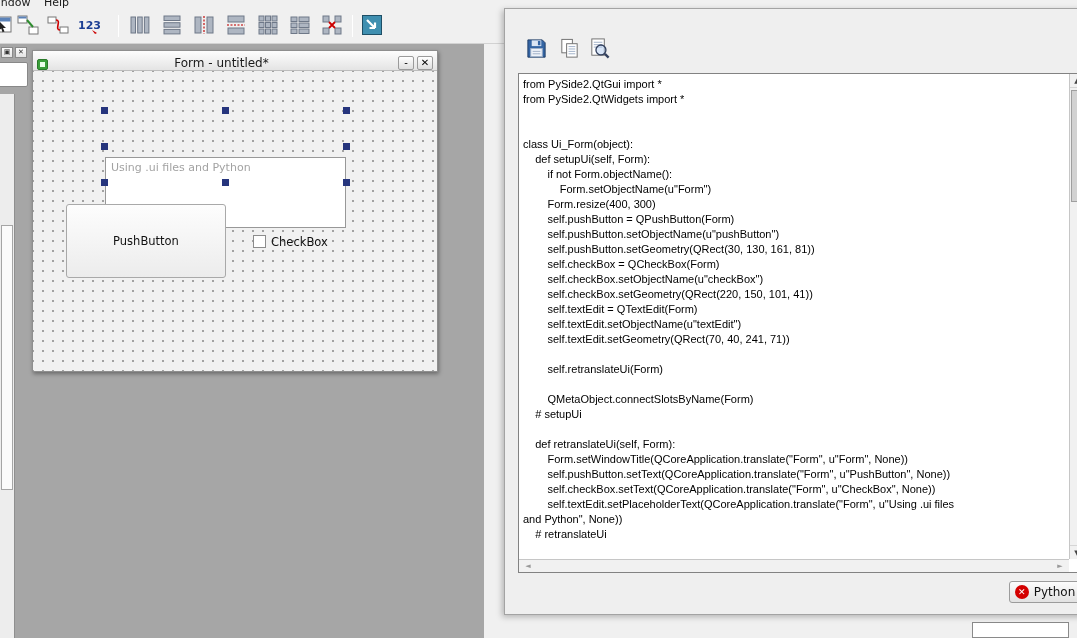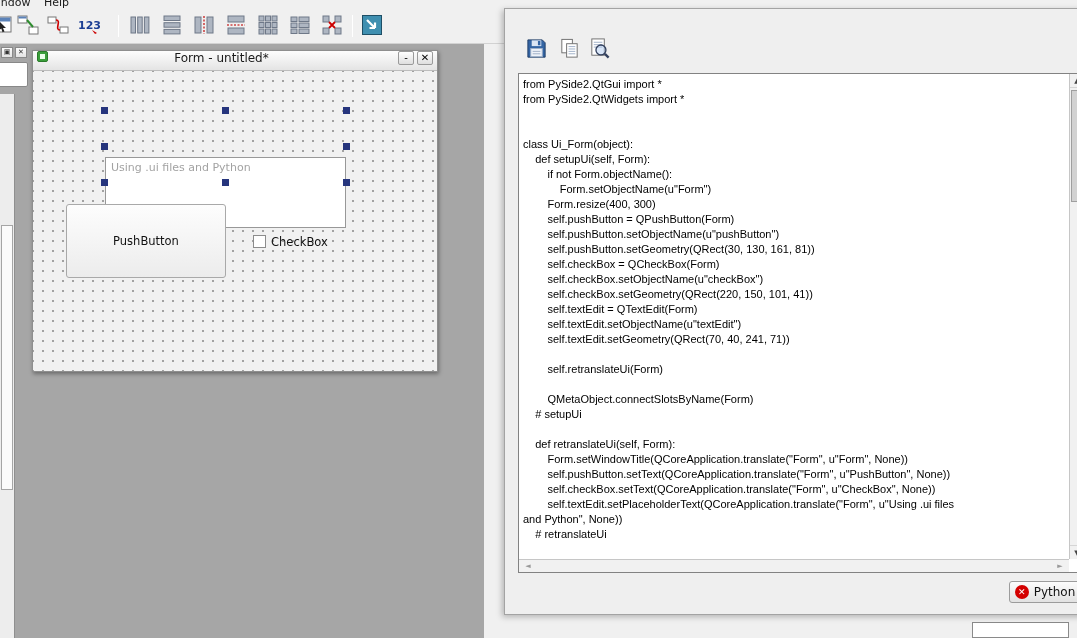--- a/index.html
+++ b/index.html
@@ -21,21 +21,21 @@
   #mdi { left:0; top:44px; width:484px; height:594px; background:#a6a6a6; }
 
   
   .dockbtn { position:absolute; width:12px; height:11px; border:1px solid #8a8a8a; background:linear-gradient(#fcfcfc,#e4e4e4); font-size:7px; line-height:9px; text-align:center; color:#333; }
   #filter-input { left:-10px; top:62px; width:38px; height:25px; border:1px solid #888; border-radius:2px; background:#fff; }
   #left-scroll { left:0; top:94px; width:15px; height:544px; background:#ededed; border-right:1px solid #8f8f8f; }
   #left-scroll .thumb { position:absolute; left:1px; top:131px; width:12px; height:265px; background:#fbfbfb; border:1px solid #a5a5a5; }
 
   
   #form-window { left:32px; top:50px; width:406px; height:322px; background:#f1f1f1; border:1px solid #8e8e8e; box-shadow:1px 2px 4px rgba(0,0,0,.35); }
-  #form-titlebar { height:20px; background:linear-gradient(#fdfdfd,#e4e4e4); border-bottom:1px solid #bdbdbd; display:flex; align-items:flex-start; padding:0 4px; }
+  #form-titlebar { height:20px; background:linear-gradient(#fdfdfd,#e4e4e4); border-bottom:1px solid #bdbdbd; display:flex; align-items:flex-end; padding:0 4px; }
   #form-icon { width:11px; height:11px; background:#3a9e3a; border:1px solid #2a7a2a; border-radius:2px; position:relative; }
   #form-icon:after { content:""; position:absolute; left:2px; top:2px; width:5px; height:5px; background:#eaffea; }
   #form-title { flex:1; text-align:center; font-size:12px; color:#1a1a1a; }
   .winbtn { width:16px; height:14px; border:1px solid #9a9a9a; border-radius:2px; background:linear-gradient(#ffffff,#dedede); font-size:10px; line-height:12px; text-align:center; margin-left:3px; color:#000; }
   .winbtn.close { font-weight:bold; }
   #form-body { position:relative; width:100%; height:300px; background-color:#f1f1f1;
     background-image:radial-gradient(circle, #a2a2a2 0.9px, rgba(0,0,0,0) 1.1px);
     background-size:10px 10px; background-position:5px 5px; }
 
   

